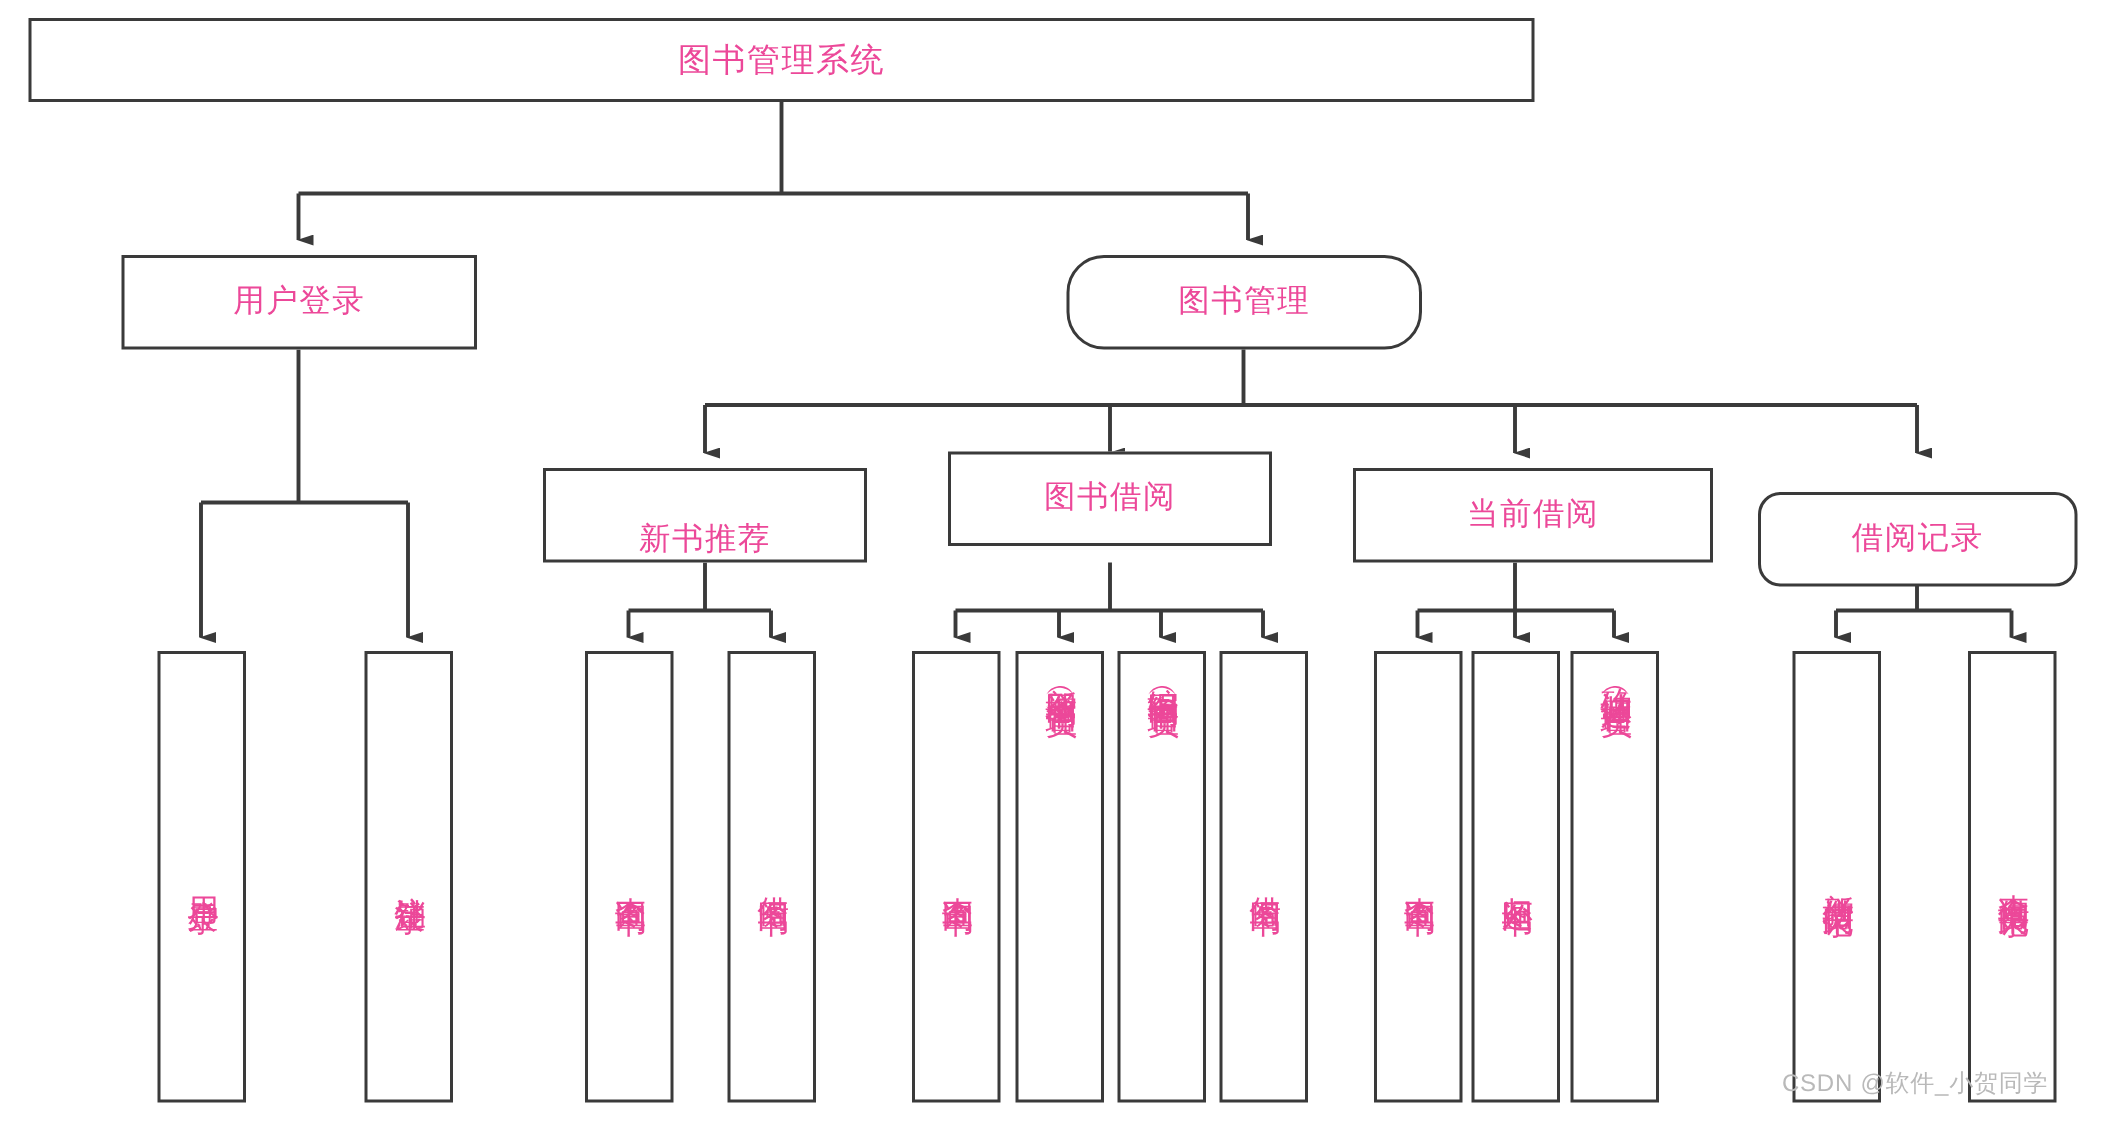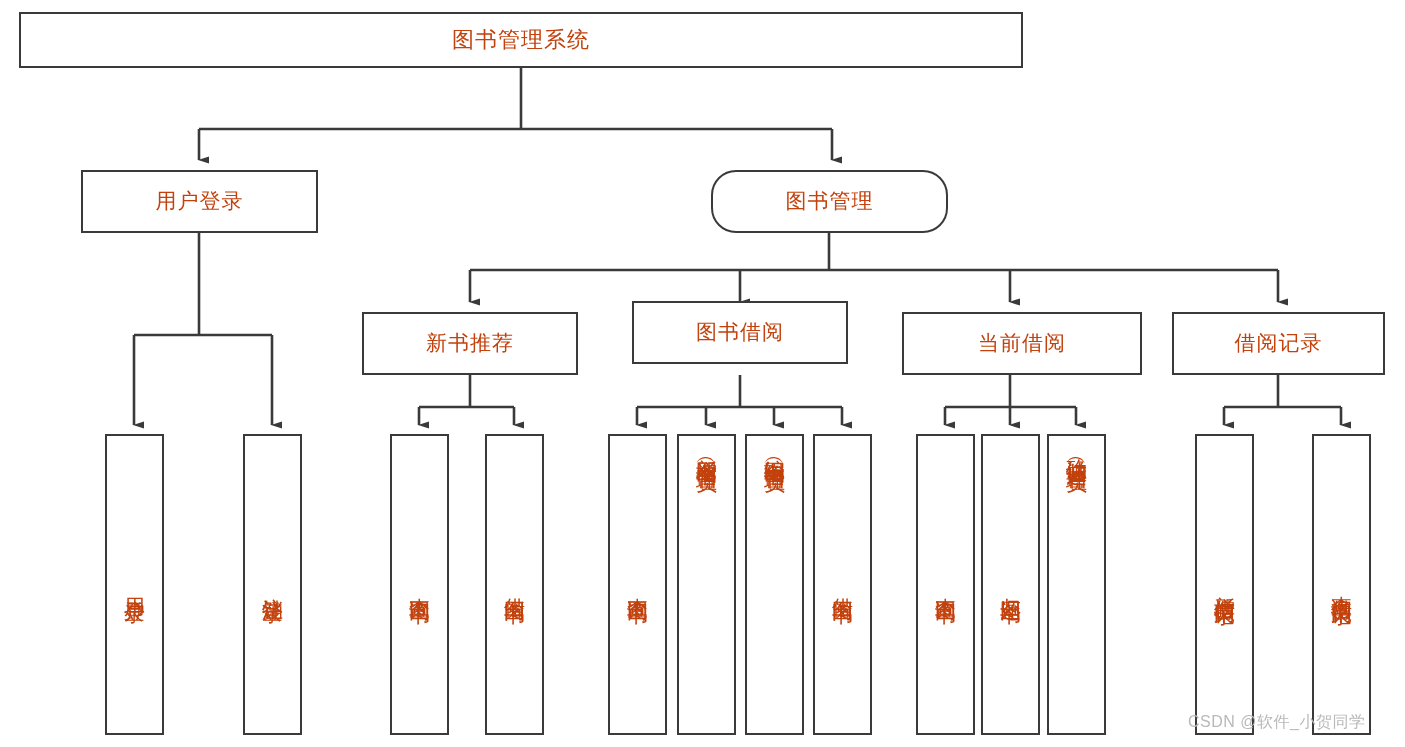--- a/index.html
+++ b/index.html
@@ -27,21 +27,21 @@
     pointer-events: none;
   }
   .node {
     position: absolute;
     box-sizing: border-box;
     background: #ffffff;
     border: 2px solid #3a3a3a;
     display: flex;
     align-items: center;
     justify-content: center;
-    color: #c2410c;
+    color: #ec4899;
     z-index: 2;
   }
   .node-label {
     display: block;
     text-align: center;
     line-height: 1.18;
     white-space: nowrap;
   }
   
   .node.horizontal .node-label {
@@ -142,33 +142,33 @@
   </div>
 
   <div class="node horizontal" style="left:81px; top:170px; width:237px; height:63px;">
     <span class="node-label">用户登录</span>
   </div>
 
   <div class="node horizontal" style="left:711px; top:170px; width:237px; height:63px;border-radius:25px;">
     <span class="node-label">图书管理</span>
   </div>
 
-  <div class="node horizontal" style="left:362px; top:312px; width:216px; height:63px;">
+  <div class="node horizontal" style="left:362px; top:312px; width:216px; height:63px;align-items:flex-end;">
     <span class="node-label">新书推荐</span>
   </div>
 
   <div class="node horizontal" style="left:632px; top:301px; width:216px; height:63px;">
     <span class="node-label">图书借阅</span>
   </div>
 
   <div class="node horizontal" style="left:902px; top:312px; width:240px; height:63px;">
     <span class="node-label">当前借阅</span>
   </div>
 
-  <div class="node horizontal" style="left:1172px; top:312px; width:213px; height:63px;">
+  <div class="node horizontal" style="left:1172px; top:328px; width:213px; height:63px;border-radius:15px;">
     <span class="node-label">借阅记录</span>
   </div>
 
   <div class="node vertical centered" style="left:105px; top:434px; width:59px; height:301px;">
     <span class="node-label">用户登录</span>
   </div>
 
   <div class="node vertical centered" style="left:243px; top:434px; width:59px; height:301px;">
     <span class="node-label">注销登录</span>
   </div>

